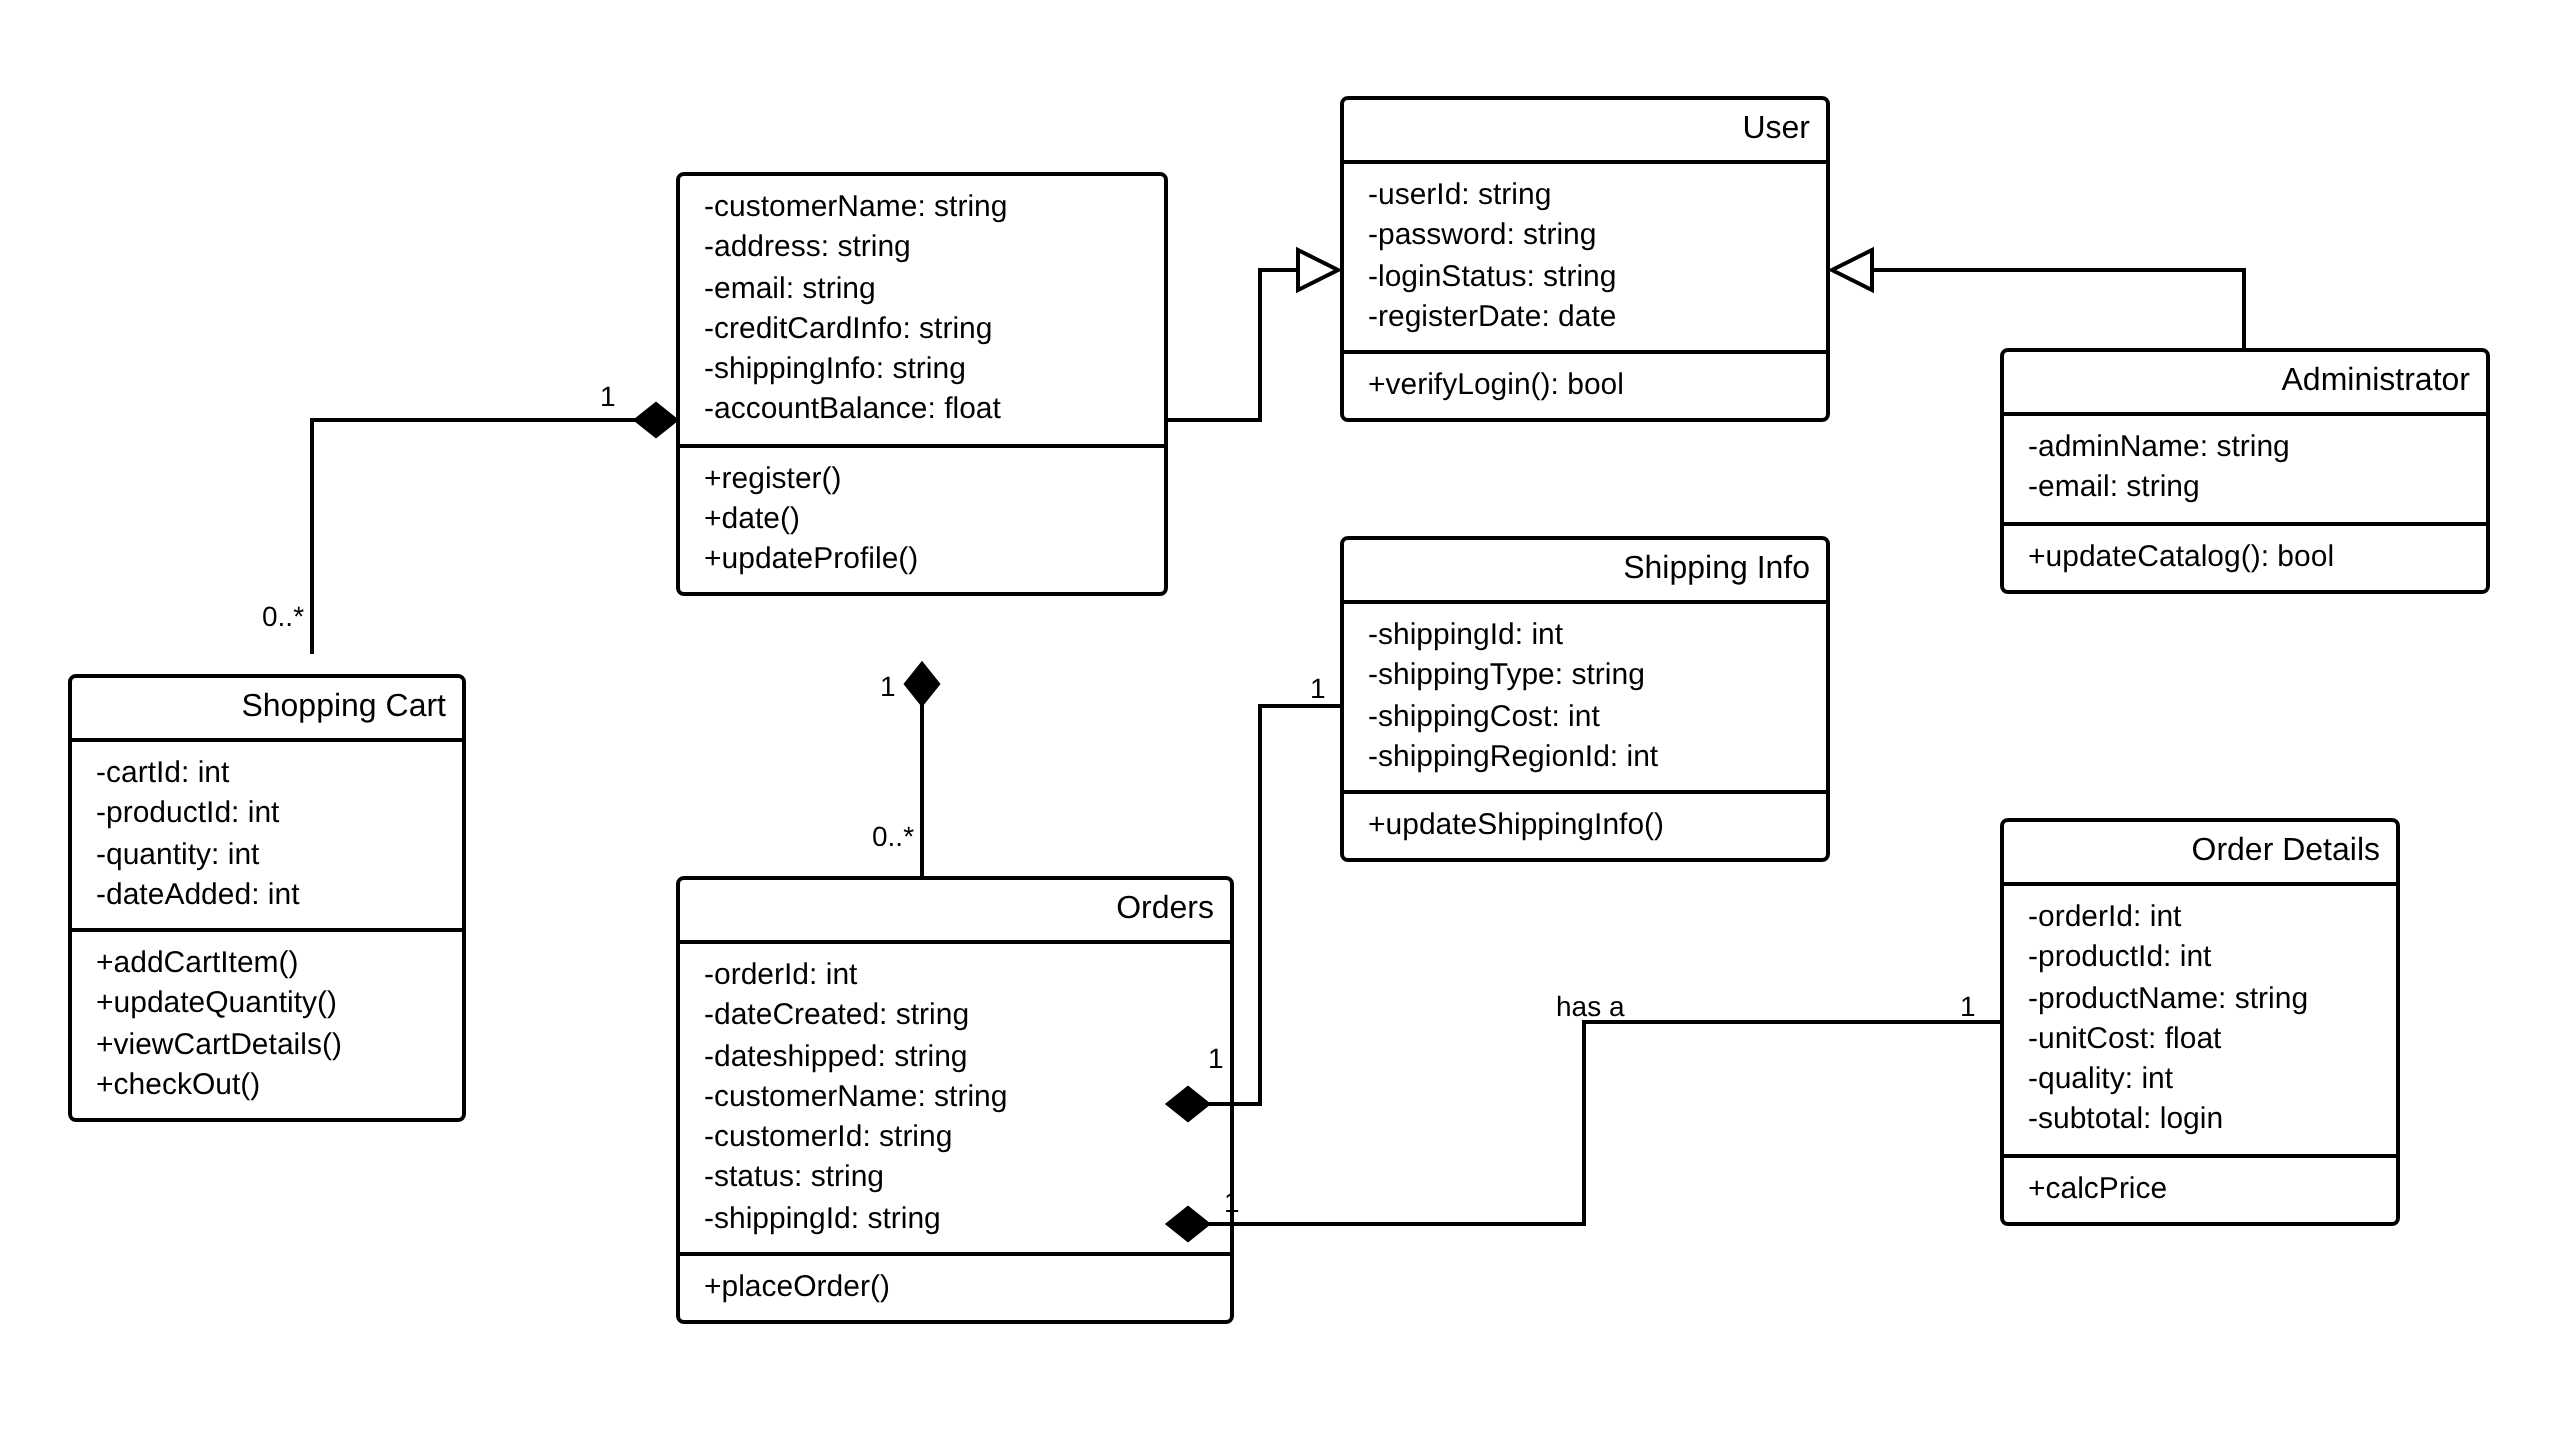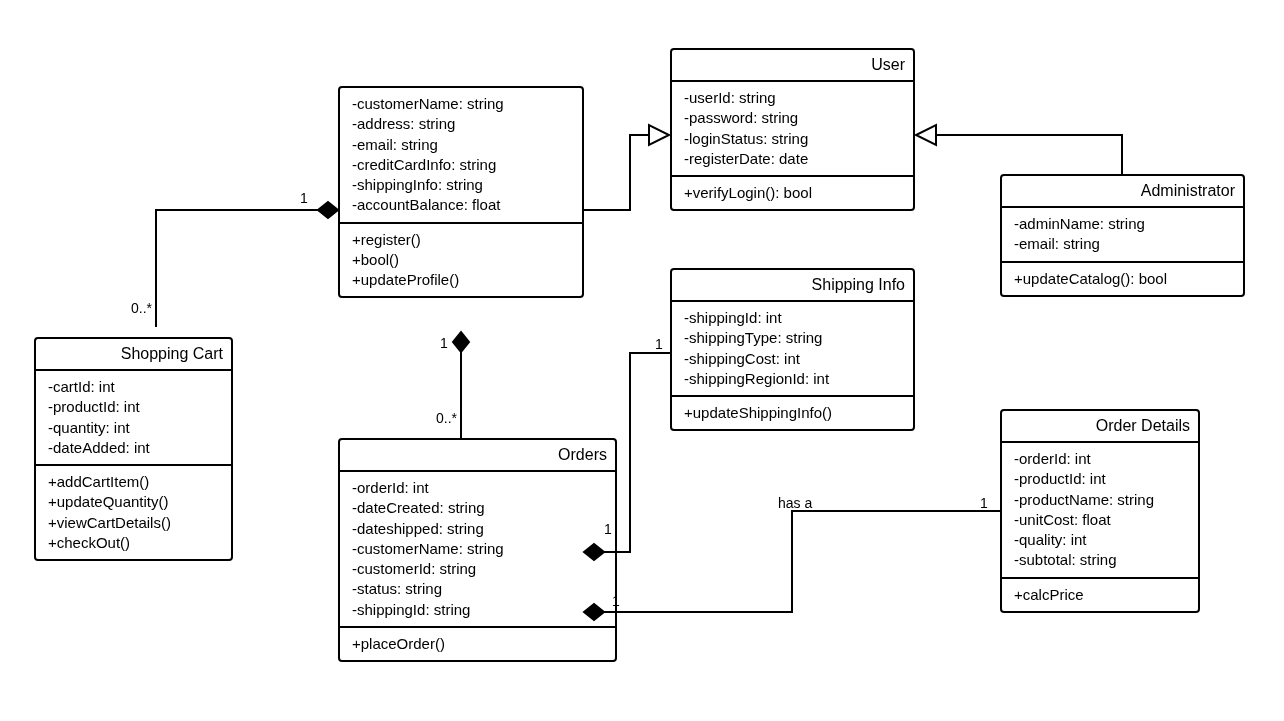--- a/index.html
+++ b/index.html
@@ -34,21 +34,21 @@
     <div class="section">
       <div class="row">-customerName: string</div>
       <div class="row">-address: string</div>
       <div class="row">-email: string</div>
       <div class="row">-creditCardInfo: string</div>
       <div class="row">-shippingInfo: string</div>
       <div class="row">-accountBalance: float</div>
     </div>
     <div class="section">
       <div class="row">+register()</div>
-      <div class="row">+bool()</div>
+      <div class="row">+date()</div>
       <div class="row">+updateProfile()</div>
     </div>
   </div>
 
   <div class="uml" style="left:1000px;top:174px;width:245px">
     <div class="title">Administrator</div>
     <div class="section">
       <div class="row">-adminName: string</div>
       <div class="row">-email: string</div>
     </div>
@@ -103,21 +103,21 @@
   </div>
 
   <div class="uml" style="left:1000px;top:409px;width:200px">
     <div class="title">Order Details</div>
     <div class="section">
       <div class="row">-orderId: int</div>
       <div class="row">-productId: int</div>
       <div class="row">-productName: string</div>
       <div class="row">-unitCost: float</div>
       <div class="row">-quality: int</div>
-      <div class="row">-subtotal: string</div>
+      <div class="row">-subtotal: login</div>
     </div>
     <div class="section">
       <div class="row">+calcPrice</div>
     </div>
   </div>
 
   <div class="label" style="left:300px;top:190px">1</div>
   <div class="label" style="left:131px;top:300px">0..*</div>
   <div class="label" style="left:440px;top:335px">1</div>
   <div class="label" style="left:436px;top:410px">0..*</div>

